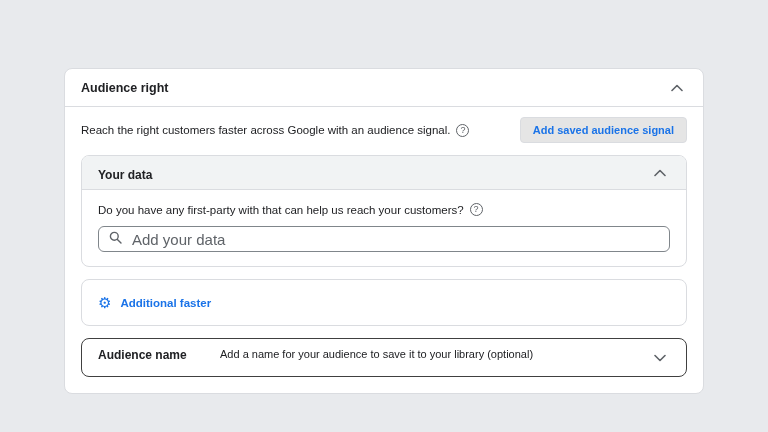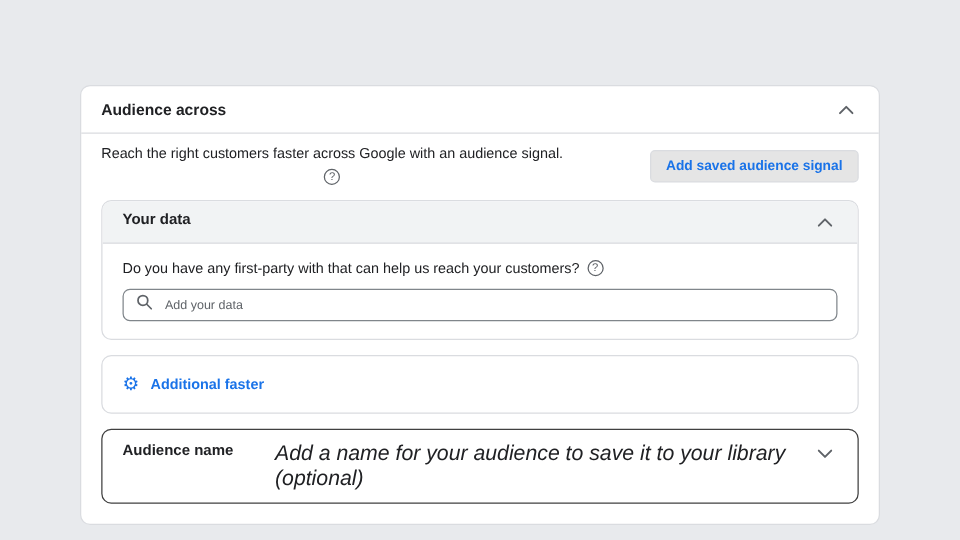--- a/index.html
+++ b/index.html
@@ -51,21 +51,20 @@
     justify-content: space-between;
     align-items: center;
     padding: 10px 16px;
   }
   .desc-left {
     display: flex;
     align-items: center;
     gap: 6px;
     font-size: 11.5px;
     color: #202124;
-    flex-direction: column;
   }
   .help-icon {
     width: 13px;
     height: 13px;
     box-sizing: border-box;
     border: 1px solid #5f6368;
     border-radius: 50%;
     color: #5f6368;
     font-size: 9px;
     line-height: 11px;
@@ -88,21 +87,21 @@
   .sub-card {
     margin: 2px 16px 0 16px;
     border: 1px solid #dadce0;
     border-radius: 8px;
     overflow: hidden;
   }
   .sub-card-header {
     background: #f1f3f4;
     display: flex;
     justify-content: space-between;
-    align-items: flex-start;
+    align-items: flex-end;
     padding: 7px 16px;
     border-bottom: 1px solid #dadce0;
     cursor: pointer;
   }
   .sub-card-title {
     font-size: 12px;
     font-weight: bold;
     color: #202124;
   }
   .sub-card-body {
@@ -124,21 +123,21 @@
     border-radius: 6px;
     height: 24px;
     padding: 0 10px;
     background: #fff;
   }
   .search-box input {
     border: none;
     outline: none;
     flex: 1;
     font-family: "Liberation Sans", sans-serif;
-    font-size: 10px;
+    font-size: 15px;
     color: #202124;
     background: transparent;
   }
   .search-box input::placeholder {
     color: #5f6368;
   }
   .signals-box {
     margin: 12px 16px 0 16px;
     border: 1px solid #dadce0;
     border-radius: 8px;
@@ -169,33 +168,32 @@
     cursor: pointer;
   }
   .name-label {
     font-size: 12px;
     font-weight: bold;
     color: #202124;
     width: 122px;
     flex-shrink: 0;
   }
   .name-desc {
-    font-size: 17px;
+    font-size: 11px;
     color: #202124;
     flex: 1;
-    font-style: italic;
   }
 </style>
 </head>
 <body>
 
 <div class="card">
 
   <div class="card-header">
-    <span class="card-title">Audience across</span>
+    <span class="card-title">Audience right</span>
     <button class="chevron-btn">
       <span>
         <svg width="12" height="8" viewBox="0 0 12 8">
             <path d="M1 6.5 L6 1.5 L11 6.5" fill="none" stroke="#5f6368" stroke-width="1.6" stroke-linecap="round" stroke-linejoin="round"></path>
           </svg>
       </span>
     </button>
   </div>
 
   <div class="desc-row">

